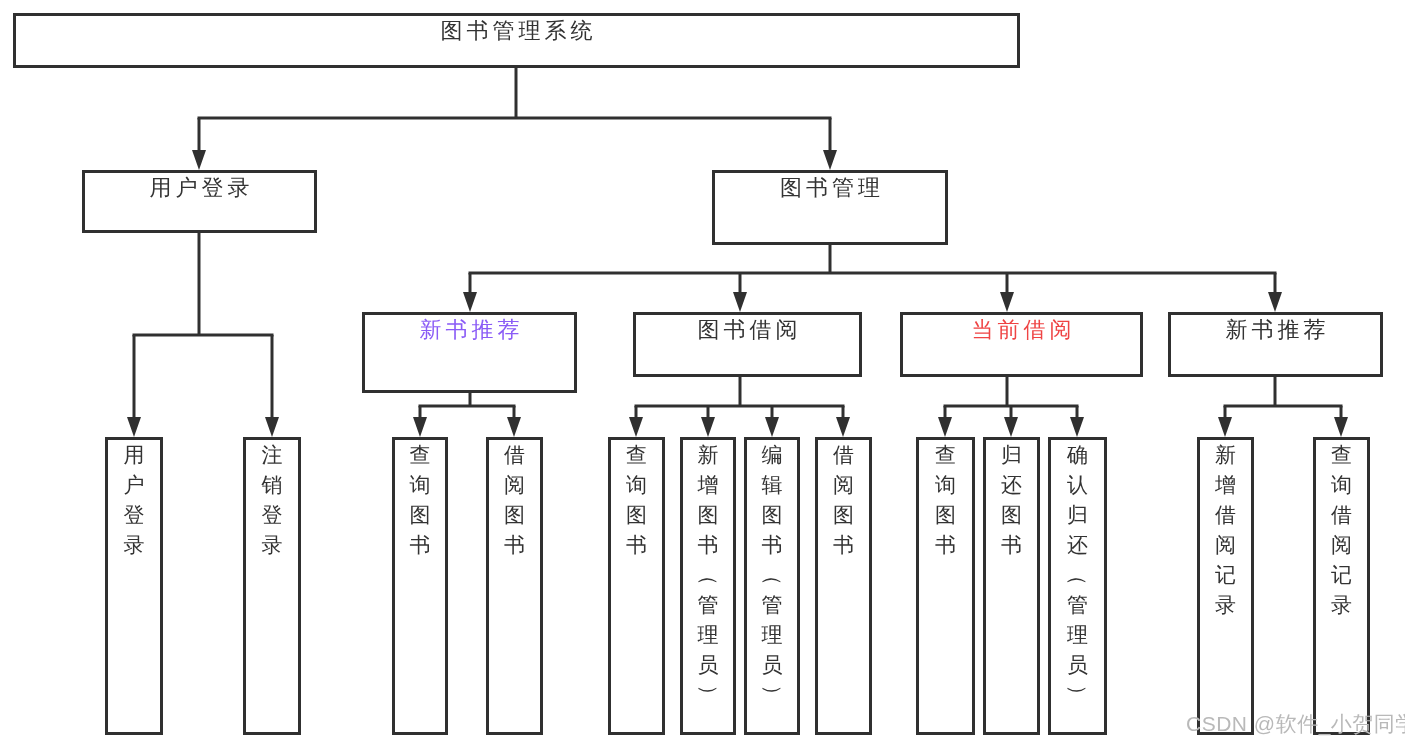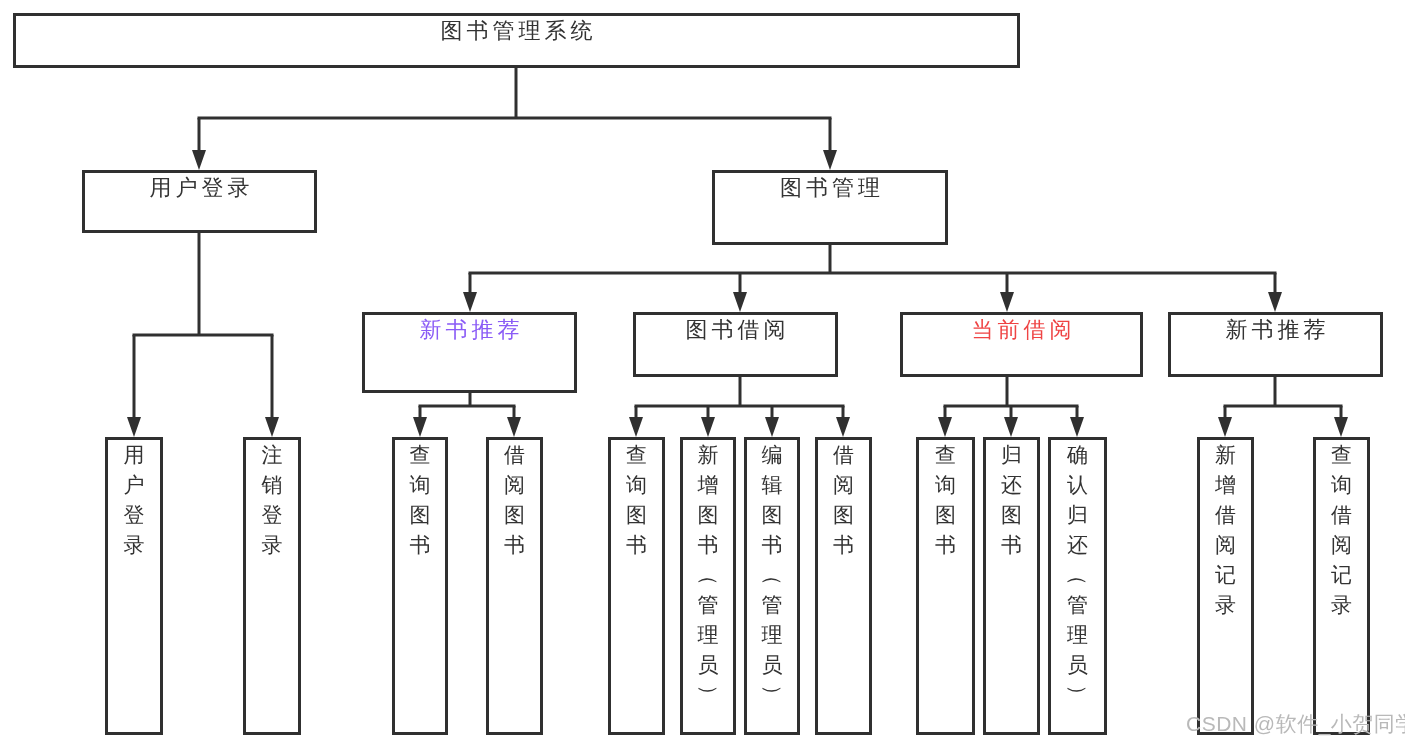--- a/index.html
+++ b/index.html
@@ -125,21 +125,21 @@
       </div>
       <div class="node h" style="left: 82px; top: 170px; width: 235px; height: 63px; border-color: rgb(48, 48, 48); color: rgb(51, 51, 51);">
         <div class="lbl">用户登录</div>
       </div>
       <div class="node h" style="left: 712px; top: 170px; width: 236px; height: 75px; border-color: rgb(48, 48, 48); color: rgb(51, 51, 51);">
         <div class="lbl">图书管理</div>
       </div>
       <div class="node h" style="left: 362px; top: 312px; width: 215px; height: 81px; border-color: rgb(48, 48, 48); color: #8b5cf6;">
         <div class="lbl">新书推荐</div>
       </div>
-      <div class="node h" style="left: 633px; top: 312px; width: 205px; height: 65px; border-color: rgb(48, 48, 48); color: rgb(51, 51, 51);">
+      <div class="node h" style="left: 633px; top: 312px; width: 229px; height: 65px; border-color: rgb(48, 48, 48); color: rgb(51, 51, 51);">
         <div class="lbl">图书借阅</div>
       </div>
       <div class="node h" style="left: 900px; top: 312px; width: 243px; height: 65px; border-color: rgb(48, 48, 48); color: #ef4444;">
         <div class="lbl">当前借阅</div>
       </div>
       <div class="node h" style="left: 1168px; top: 312px; width: 215px; height: 65px; border-color: rgb(48, 48, 48); color: rgb(51, 51, 51);">
         <div class="lbl">新书推荐</div>
       </div>
       <div class="node v" style="left: 105px; top: 437px; width: 58px; height: 298px; border-color: rgb(48, 48, 48); color: rgb(51, 51, 51);">
         <div class="lbl">

